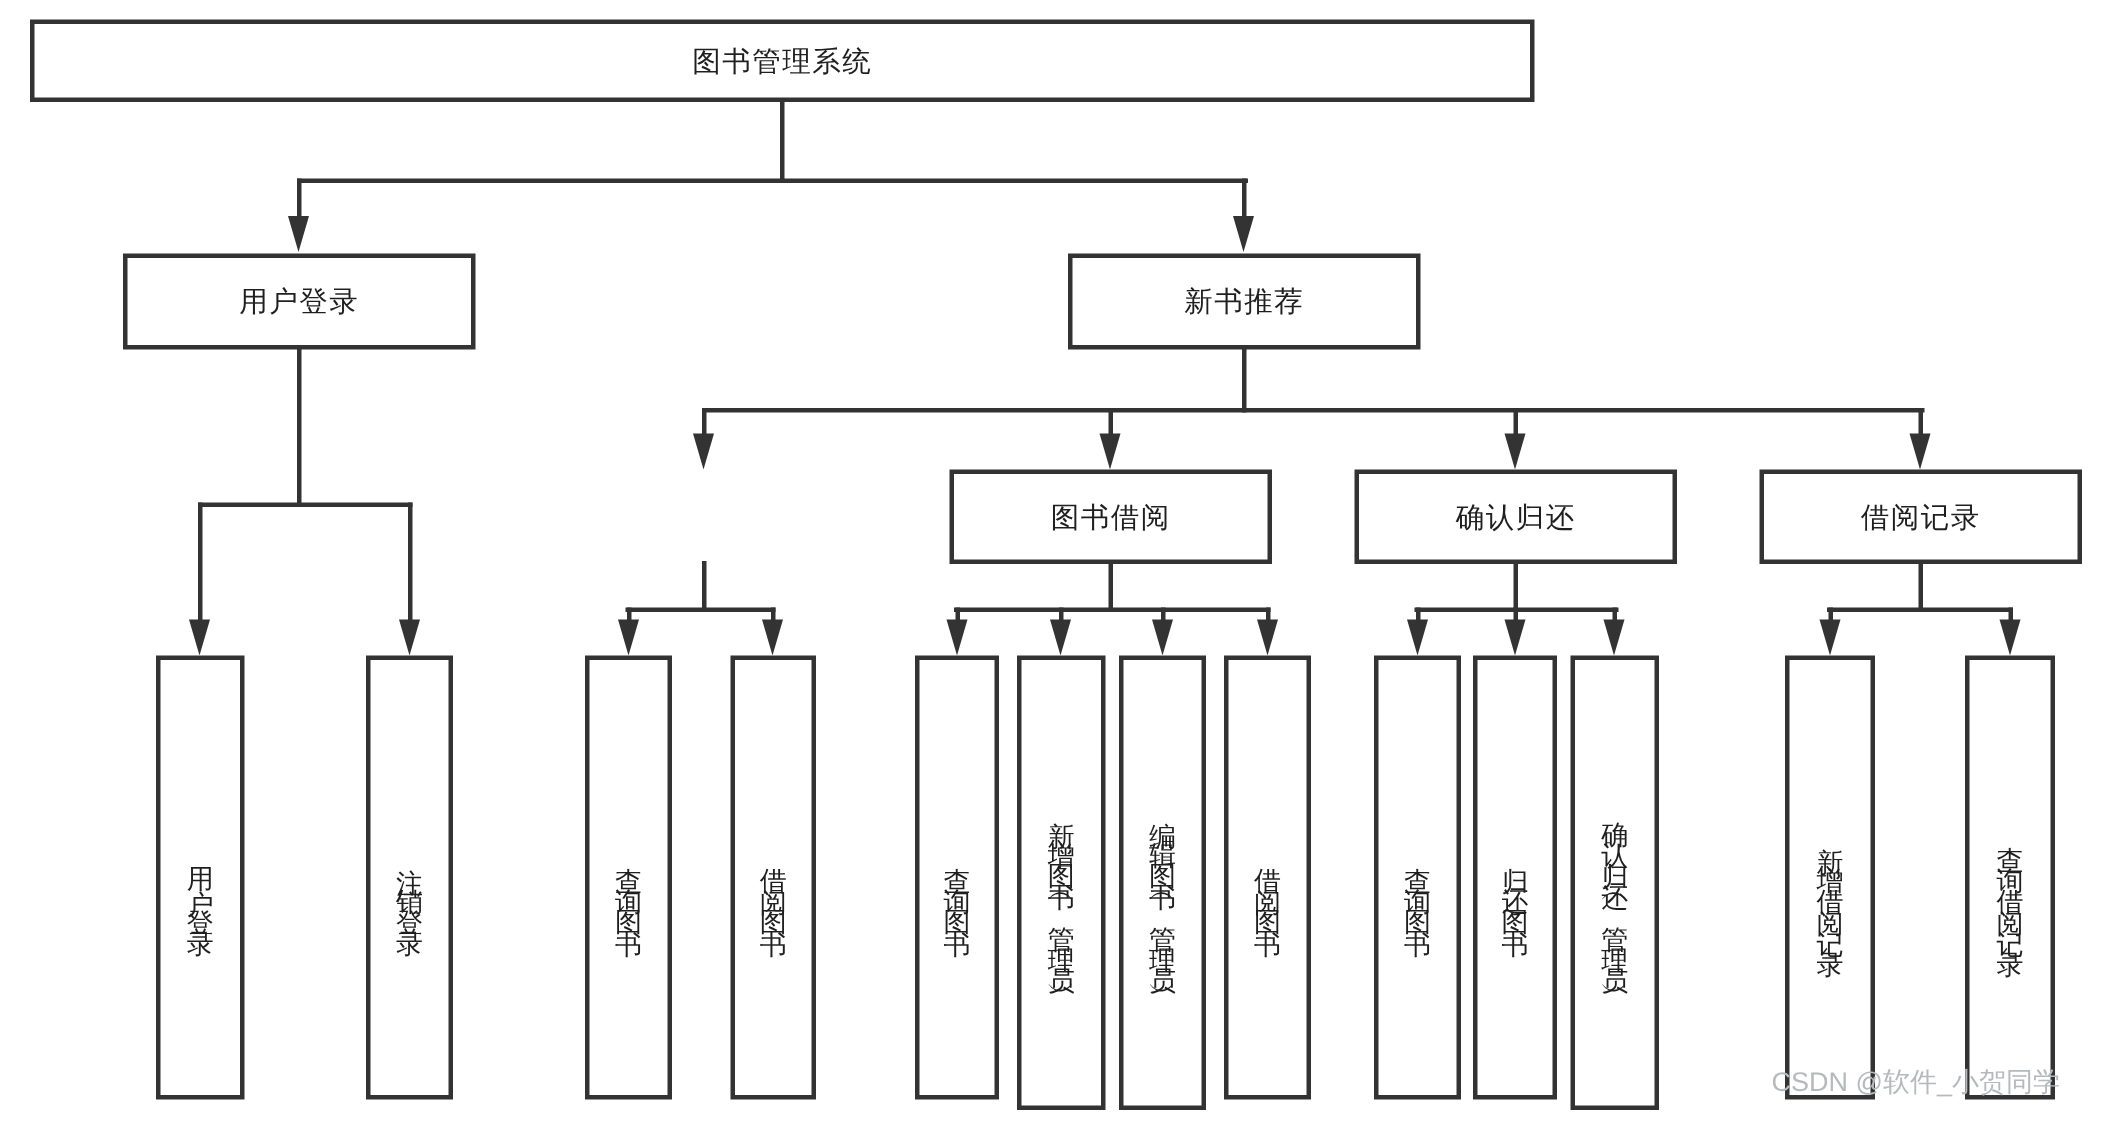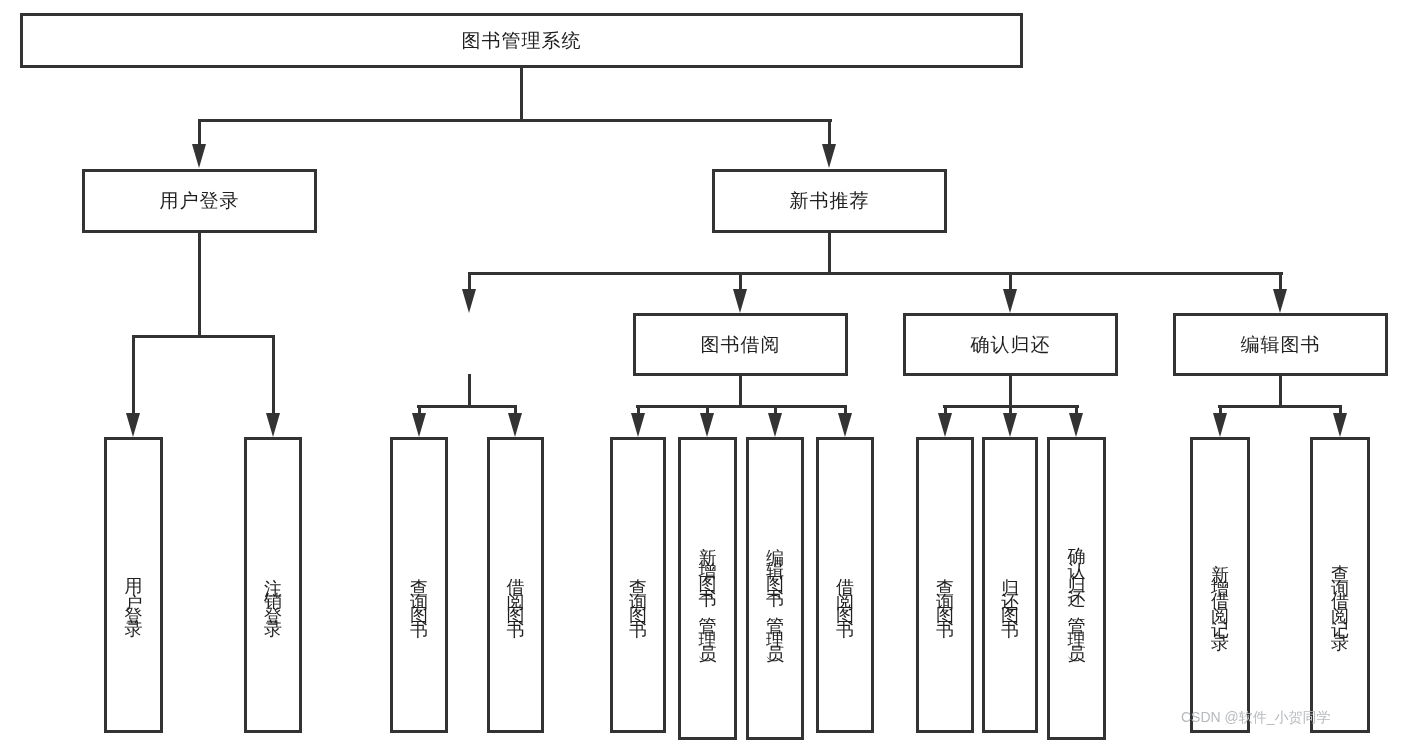--- a/index.html
+++ b/index.html
@@ -55,21 +55,21 @@
     width: 0; height: 0;
     border-left: 7px solid transparent;
     border-right: 7px solid transparent;
     border-top: 24px solid var(--line, #333333);
   }
 
   .watermark {
     position: absolute;
     left: 1181px;
     top: 709px;
-    font-size: 14px;
+    font-size: 18px;
     color: var(--watermark-text, #b6babd);
     white-space: nowrap;
     z-index: 10;
   }
 </style>
 </head>
 <body>
 
 <div class="canvas">
 
@@ -101,21 +101,21 @@
   <div class="arrow" style="left:1003px; top:272px; height:41px"></div>
   <div class="arrow" style="left:1273px; top:272px; height:41px"></div>
 
   <div class="box hbox" style="left:633px; top:313px; width:215px; height:63px">
     <span>图书借阅</span>
   </div>
   <div class="box hbox" style="left:903px; top:313px; width:215px; height:63px">
     <span>确认归还</span>
   </div>
   <div class="box hbox" style="left:1173px; top:313px; width:215px; height:63px">
-    <span>编辑图书</span>
+    <span>借阅记录</span>
   </div>
 
   <div class="vline" style="left:468px; top:374px; height:33px"></div>
   <div class="hline" style="left:417px; top:405px; width:100px"></div>
   <div class="arrow" style="left:412px; top:405px; height:32px"></div>
   <div class="arrow" style="left:508px; top:405px; height:32px"></div>
 
   <div class="vline" style="left:739px; top:374px; height:33px"></div>
   <div class="hline" style="left:636px; top:405px; width:211px"></div>
   <div class="arrow" style="left:631px; top:405px; height:32px"></div>

